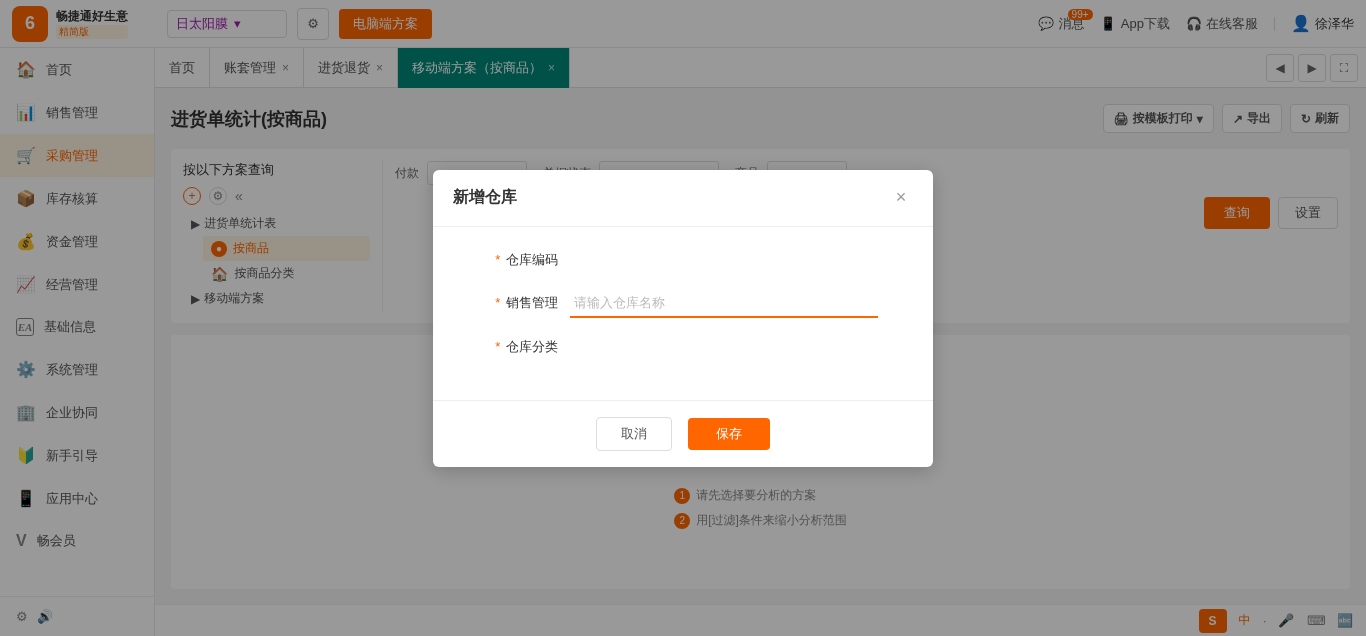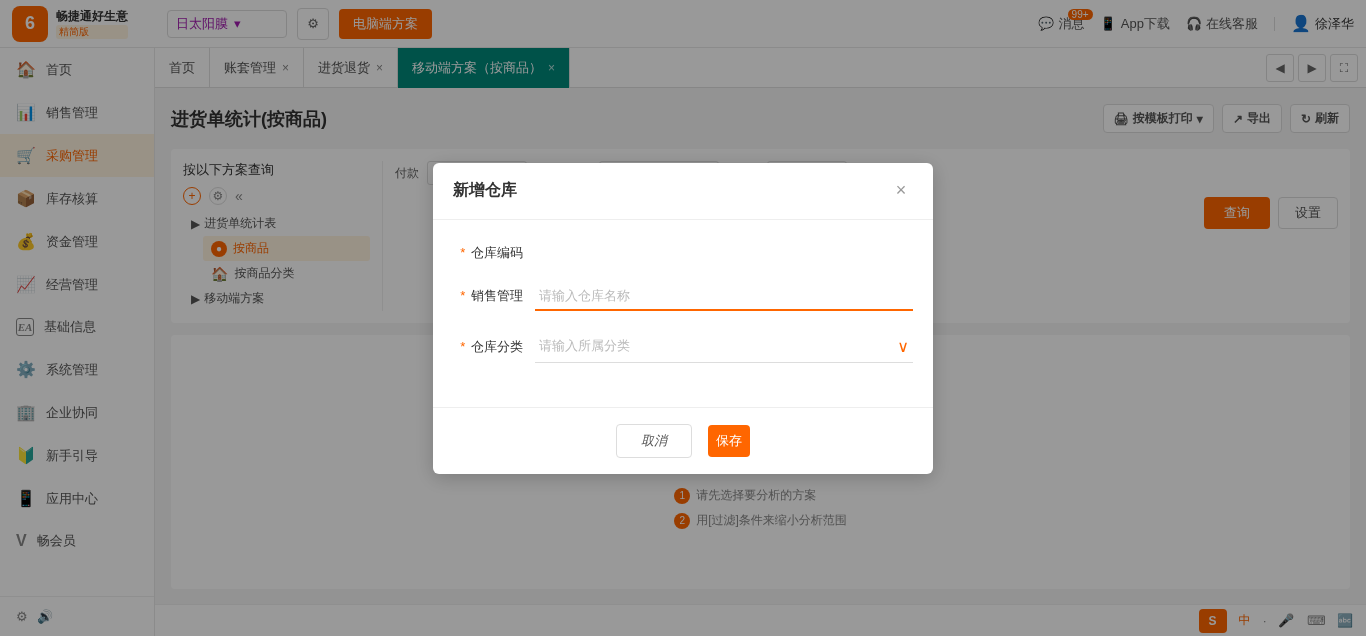--- a/index.html
+++ b/index.html
@@ -344,21 +344,21 @@
       color: #333;
     }
     .modal-close {
       cursor: pointer;
       color: #999;
       font-size: 18px;
       width: 24px; height: 24px;
       display: flex; align-items: center; justify-content: center;
     }
     .modal-body {
-      padding: 24px 20px;
+      padding: 24px 55px;
     }
     .form-row {
       display: flex;
       align-items: center;
       margin-bottom: 20px;
       gap: 12px;
     }
     .form-label {
       width: 70px;
       text-align: right;
@@ -403,28 +403,27 @@
       gap: 16px;
     }
     .cancel-btn {
       border: 1px solid #ddd;
       background: #fff;
       color: #555;
       border-radius: 4px;
       padding: 7px 24px;
       cursor: pointer;
       font-size: 13px;
-      font-style: italic;
     }
     .save-btn {
       background: #f60;
       color: #fff;
       border: none;
       border-radius: 4px;
-      padding: 7px 8px;
+      padding: 7px 28px;
       cursor: pointer;
       font-size: 13px;
     }
 
     
     .bottom-bar {
       position: fixed;
       bottom: 0; left: 155px; right: 0;
       height: 32px;
       background: #fff;
@@ -707,24 +706,20 @@
           <span>销售管理</span>
         </label>
         <input type="text" class="form-input focused" style="border-top: none; border-right: none; border-left: none; border-image: initial; border-bottom: 2px solid rgb(255, 102, 0); flex: 1 1 0%; padding: 6px 4px; font-size: 13px; outline: none;" placeholder="请输入仓库名称">
       </div>
 
       <div class="form-row">
         <label class="form-label">
           <span class="required-star">*</span>
           <span>仓库分类</span>
         </label>
-        <div class="form-select-input">
-          <span>请输入所属分类</span>
-          <span class="arrow">∨</span>
-        </div>
       </div>
 
     </div>
     <div class="modal-footer">
       <button class="cancel-btn">取消</button>
       <button class="save-btn">保存</button>
     </div>
   </div>
 </div>
 

